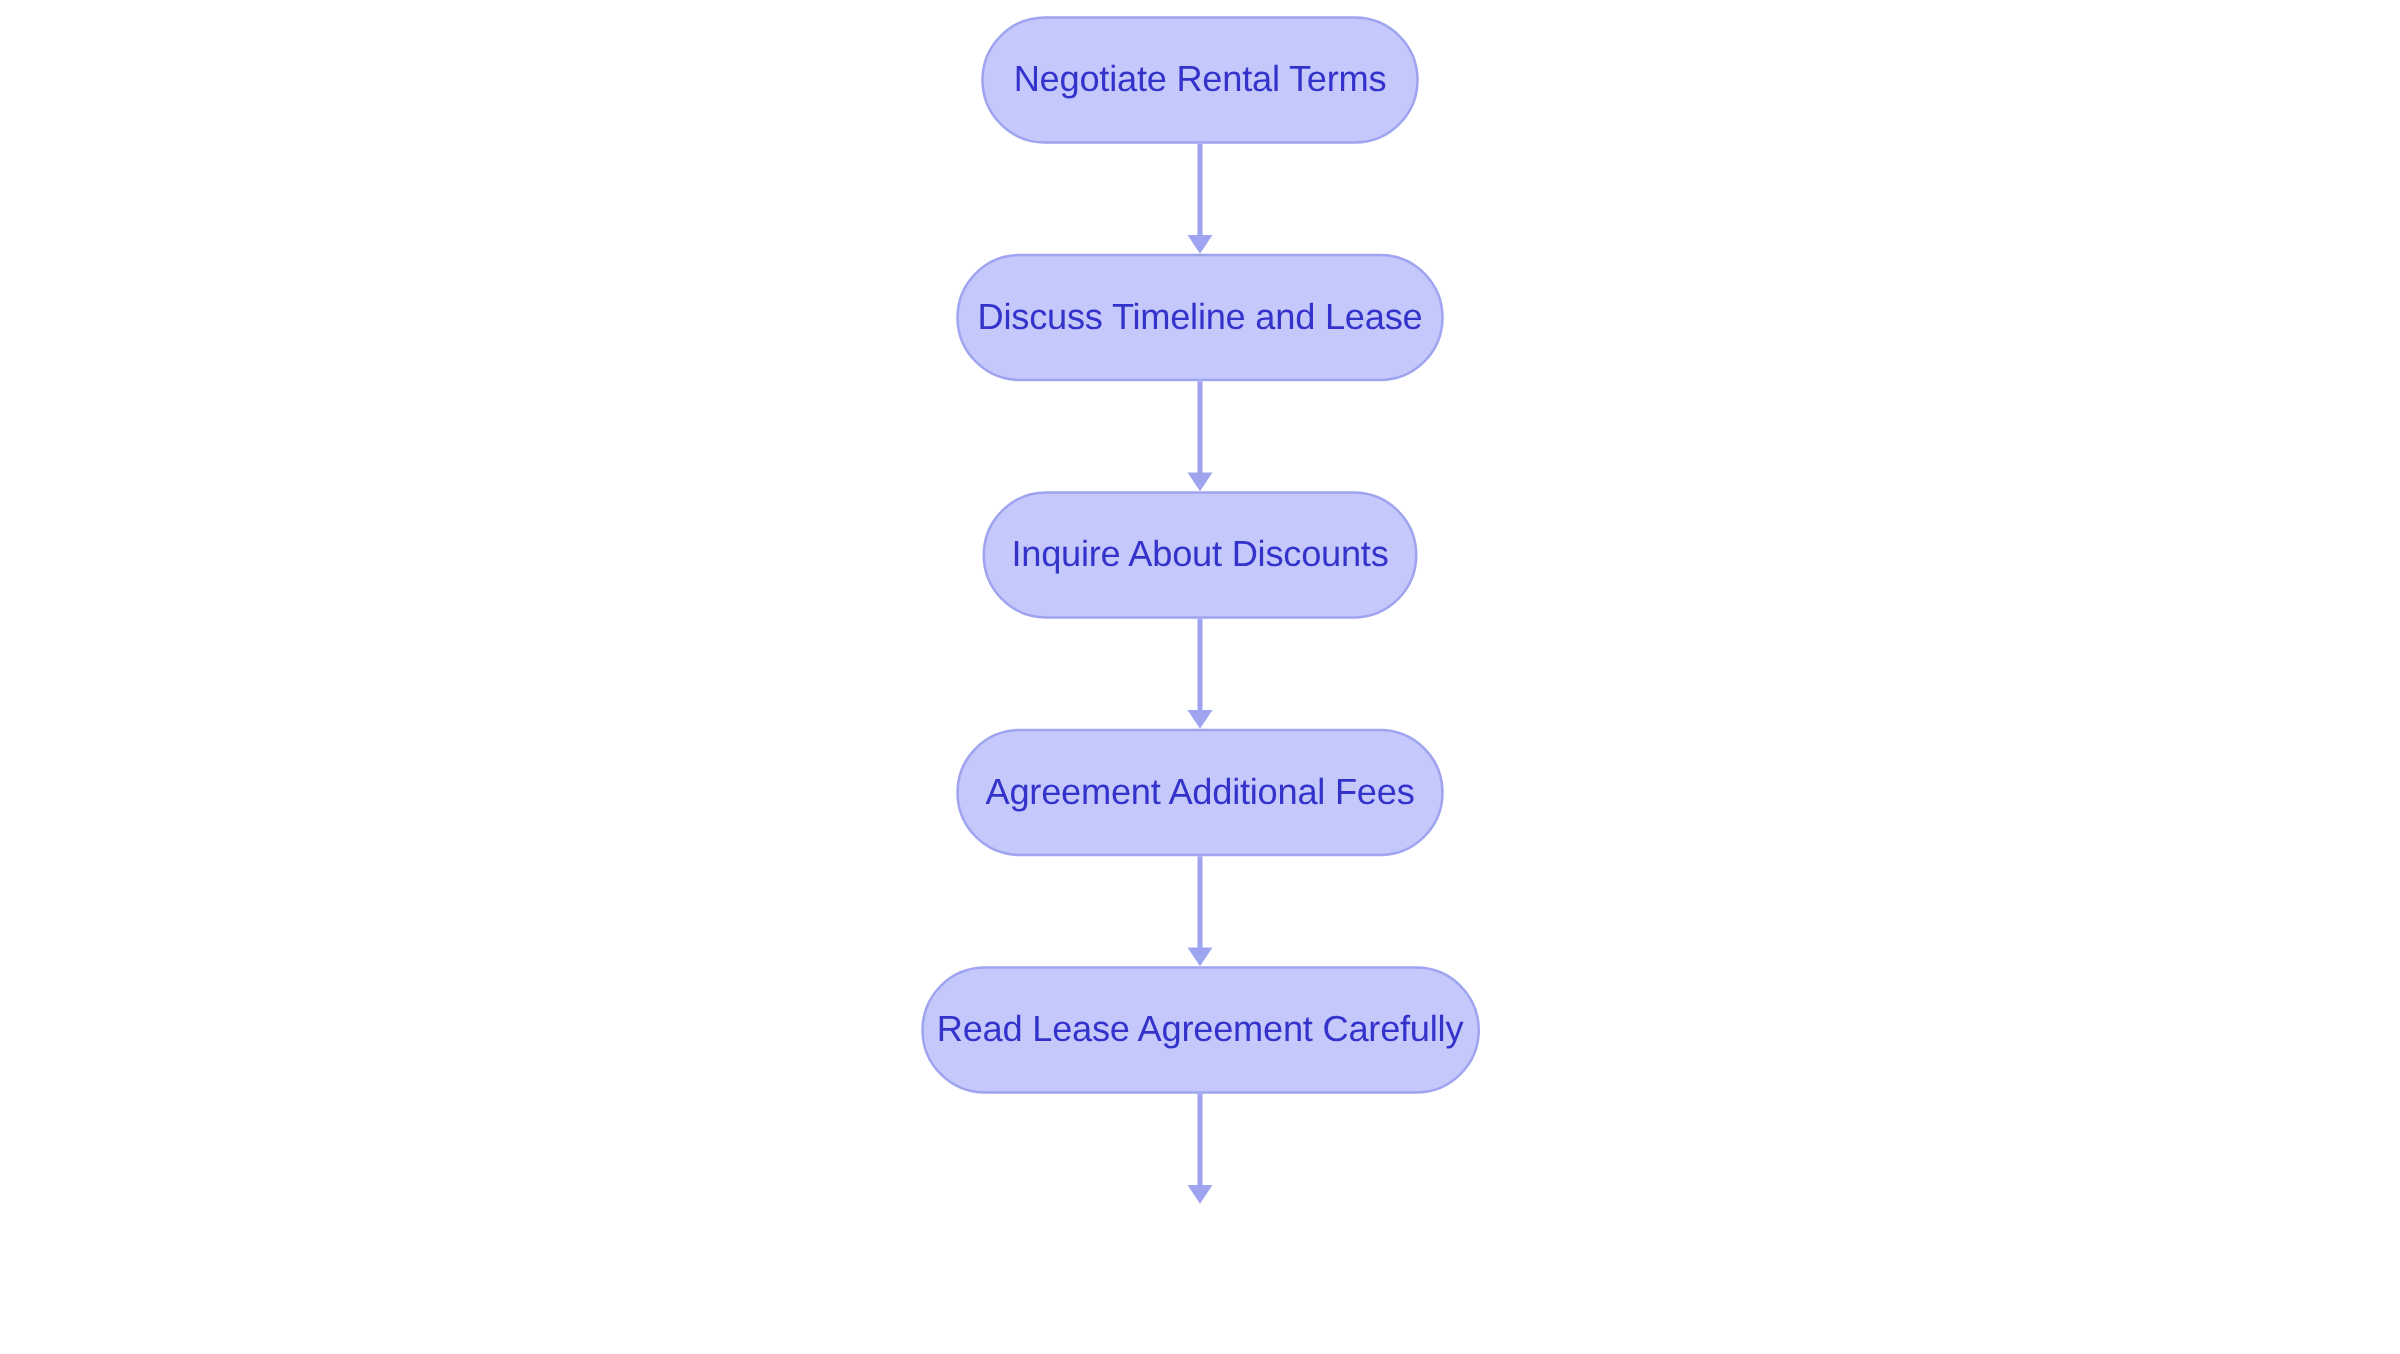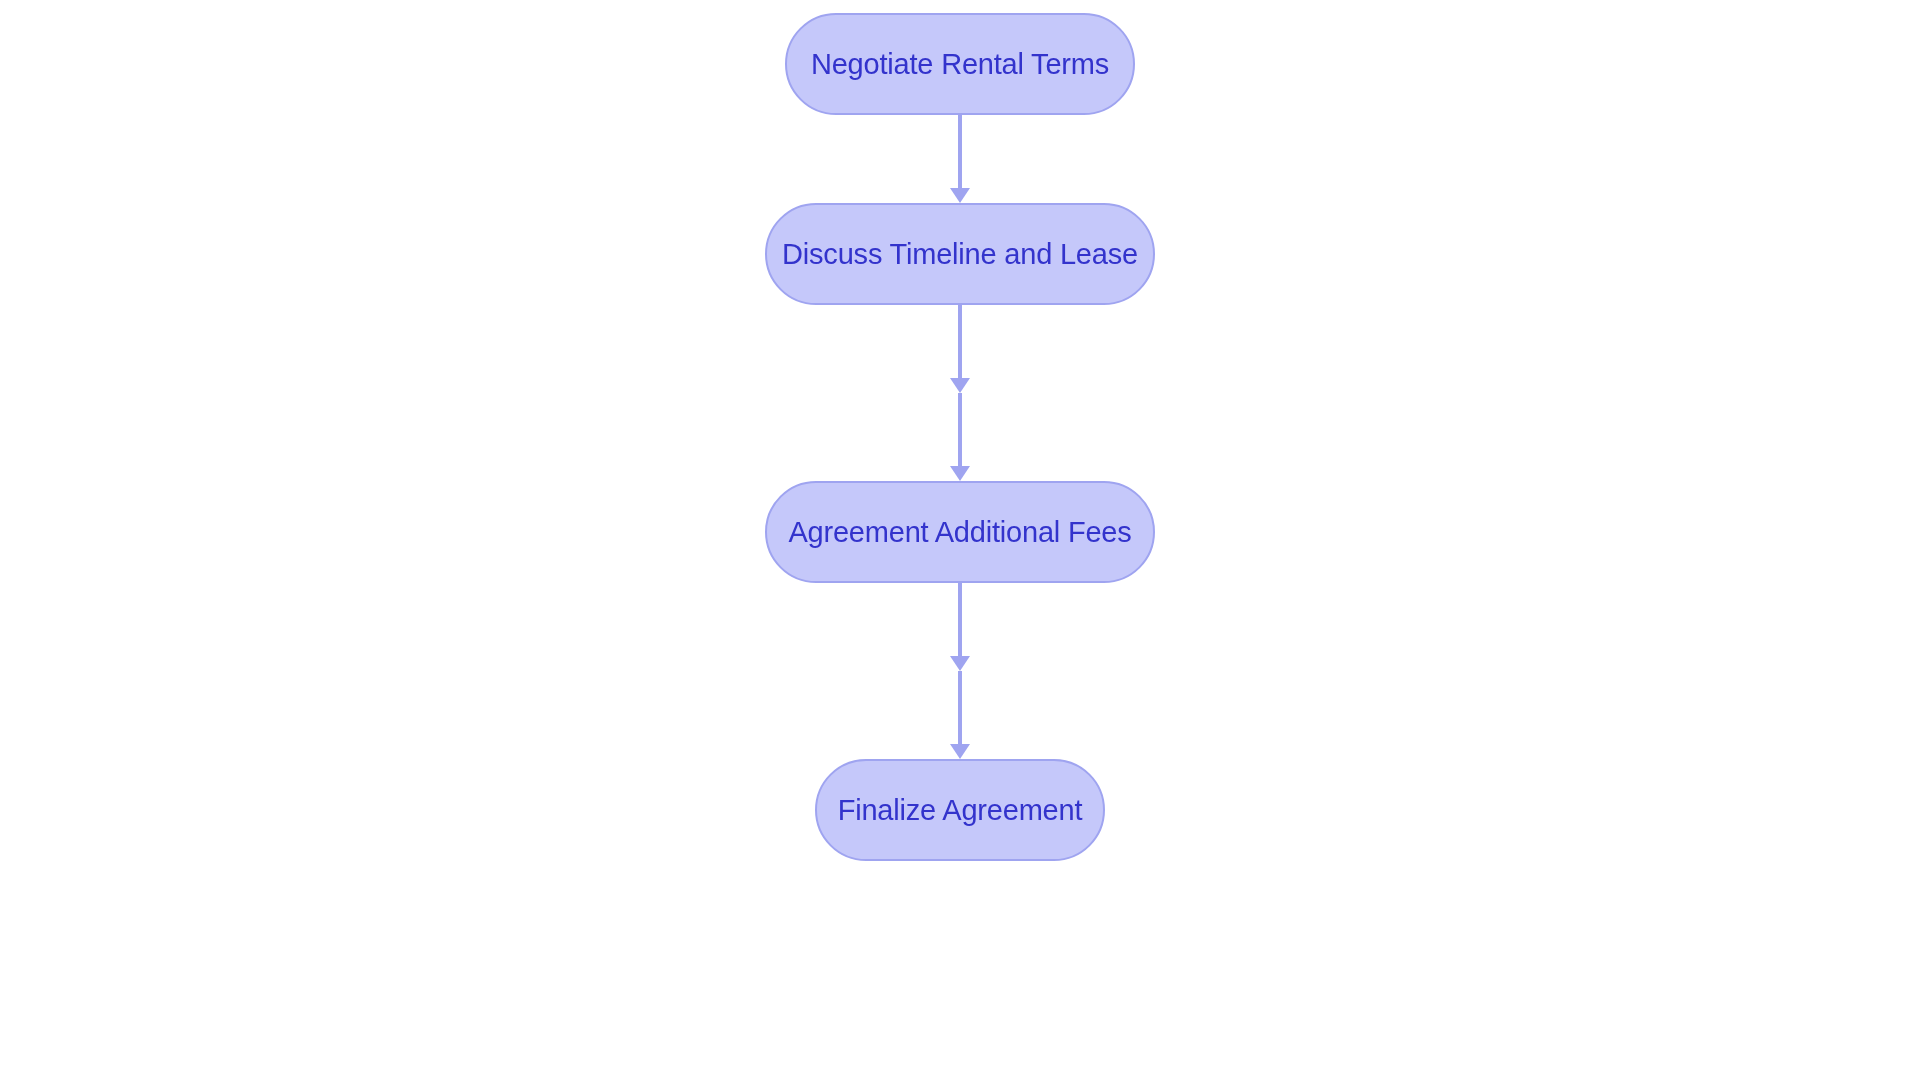--- a/index.html
+++ b/index.html
@@ -105,39 +105,42 @@
 
     <div class="node" style="width:390px;">
       <span class="node-label">Discuss Timeline and Lease</span>
     </div>
 
     <div class="connector">
       <div class="connector-line"></div>
       <div class="connector-arrowhead"></div>
     </div>
 
+    <div class="node" style="width:348px;">
+      <span class="node-label">Inquire About Discounts</span>
+    </div>
 
     <div class="connector">
       <div class="connector-line"></div>
       <div class="connector-arrowhead"></div>
     </div>
 
     <div class="node" style="width:390px;">
       <span class="node-label">Agreement Additional Fees</span>
     </div>
 
     <div class="connector">
       <div class="connector-line"></div>
       <div class="connector-arrowhead"></div>
     </div>
 
+    <div class="node" style="width:447px;">
+      <span class="node-label">Read Lease Agreement Carefully</span>
+    </div>
 
     <div class="connector">
       <div class="connector-line"></div>
       <div class="connector-arrowhead"></div>
     </div>
 
-    <div class="node" style="width:290px;">
-      <span class="node-label">Finalize Agreement</span>
-    </div>
 
   </div>
 </div>
 
 </body></html>

